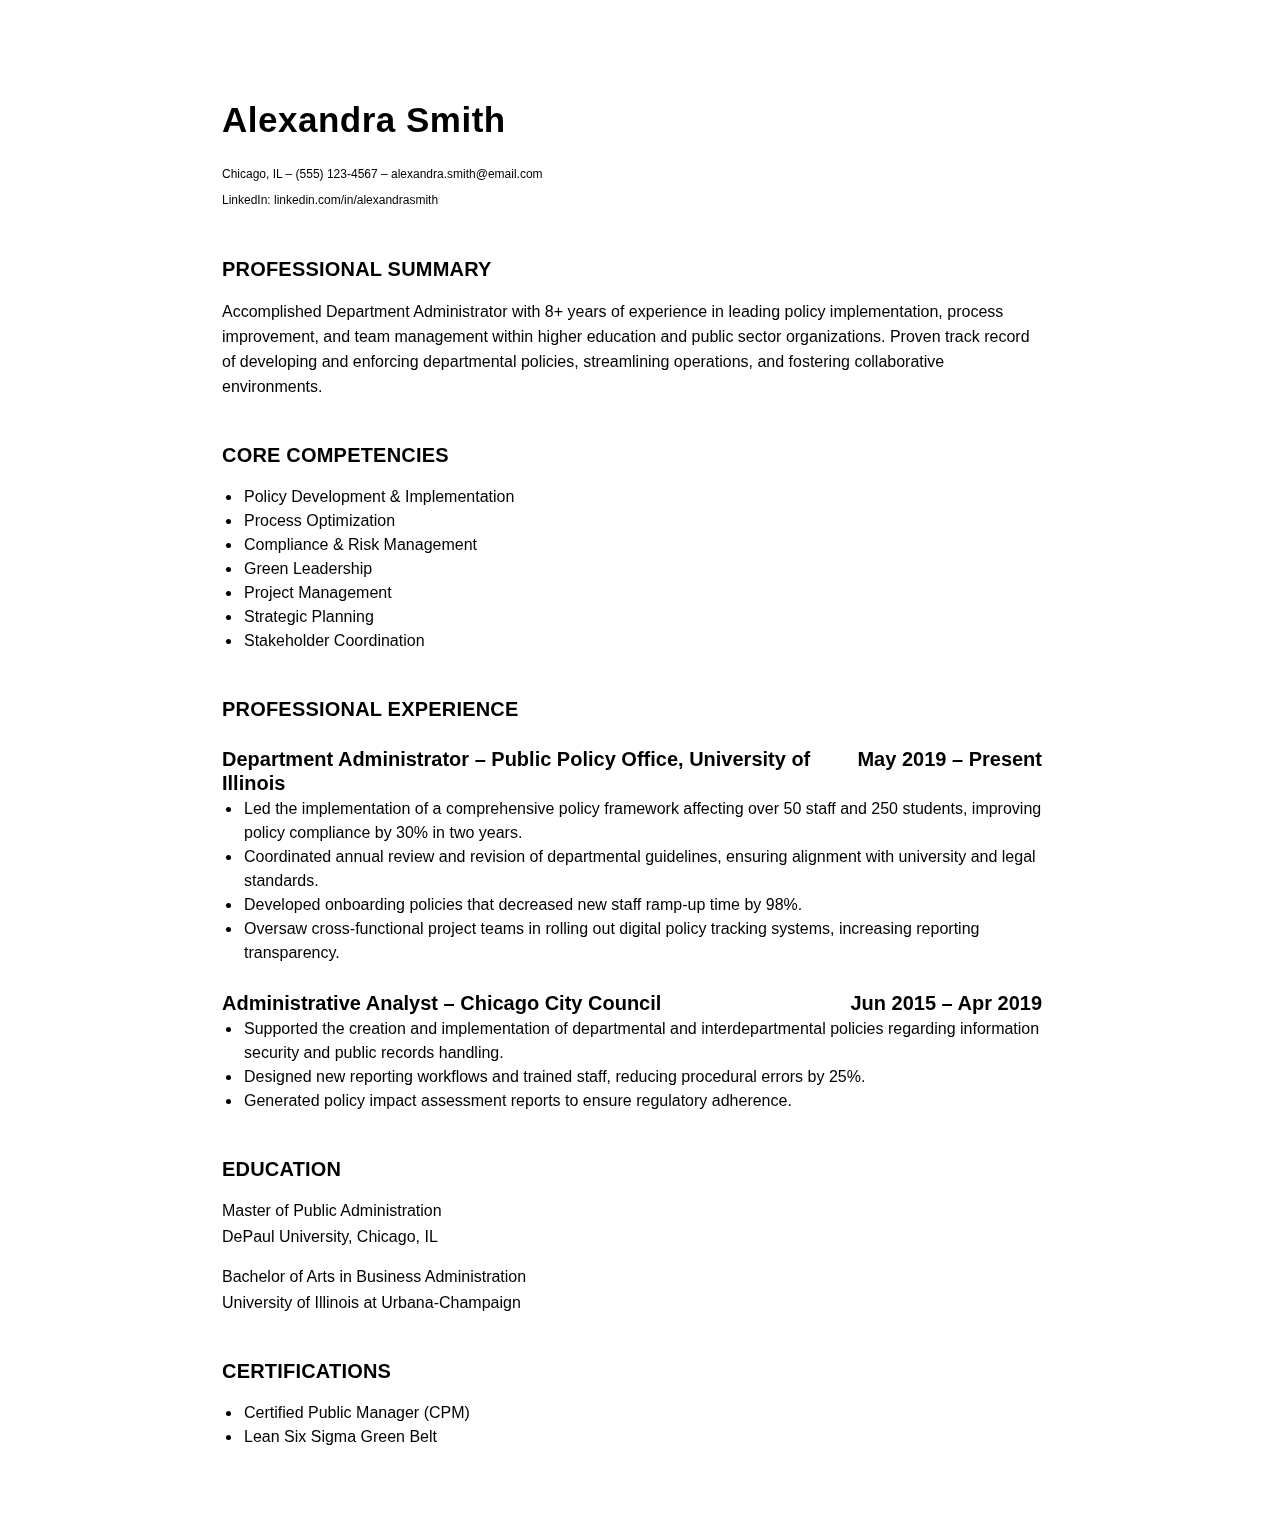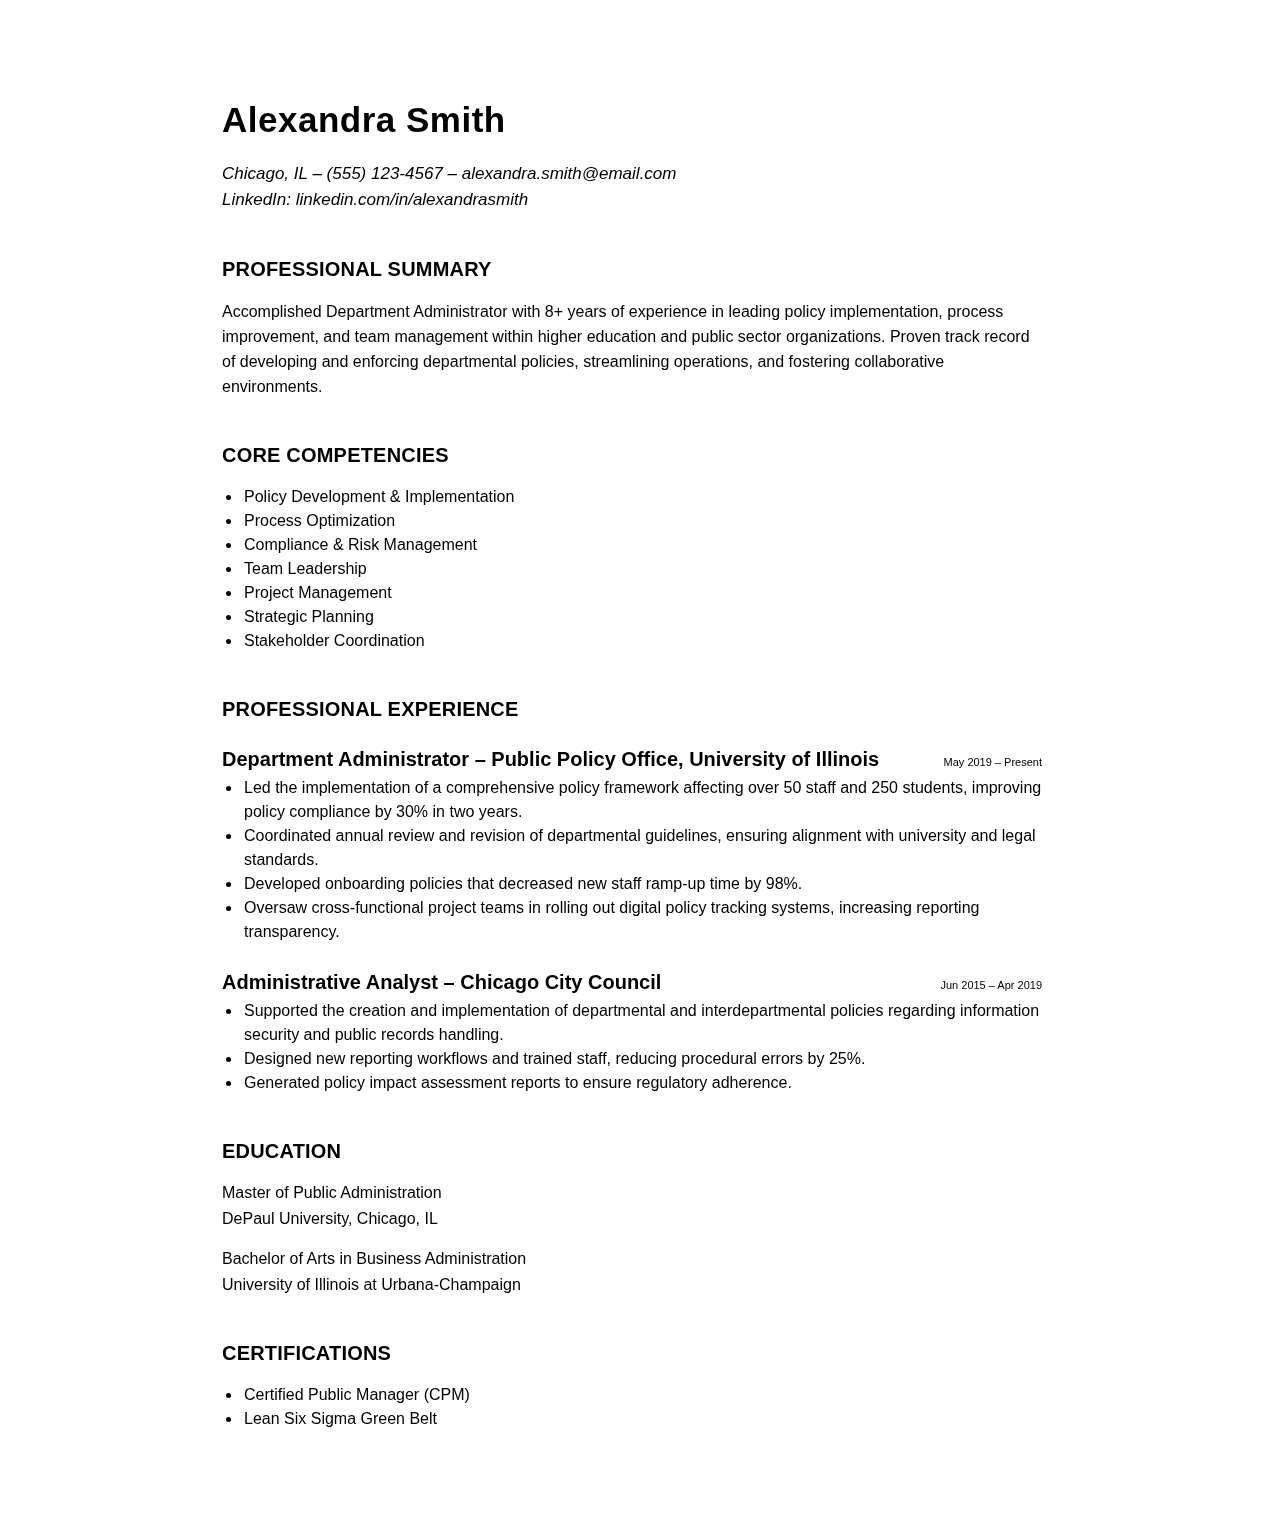--- a/index.html
+++ b/index.html
@@ -22,23 +22,22 @@
   }
   .resume-name {
     font-size: 35px;
     line-height: 42px;
     font-weight: 700;
     margin: 0 0 20px 0;
     letter-spacing: 0.5px;
   }
   .contact p {
     margin: 0;
-    font-size: 17px;
+    font-size: 12px;
     line-height: 26px;
-    font-style: italic;
   }
   h2.section-heading {
     font-size: 20px;
     line-height: 24px;
     font-weight: 700;
     margin: 44px 0 18px 0;
     letter-spacing: 0.2px;
   }
   p.body-text {
     margin: 0;
@@ -59,23 +58,24 @@
     display: flex;
     justify-content: space-between;
     align-items: baseline;
   }
   .job-title {
     font-weight: 700;
     font-size: 20px;
     line-height: 24px;
   }
   .job-dates {
-    font-size: 11px;
+    font-size: 20px;
     line-height: 24px;
     white-space: nowrap;
+    font-weight: bold;
   }
   .job ul.bullet-list { margin-top: 2px; }
   .degree-block { margin-top: 16px; }
   .degree-block:first-of-type { margin-top: 0; }
   .degree-title {
     font-weight: 400;
     font-size: 16px;
     line-height: 24px;
     margin: 0 0 2px 0;
   }
@@ -101,21 +101,21 @@
     <h2 class="section-heading">PROFESSIONAL SUMMARY</h2>
     <p class="body-text">Accomplished Department Administrator with 8+ years of experience in leading policy implementation, process improvement, and team management within higher education and public sector organizations. Proven track record of developing and enforcing departmental policies, streamlining operations, and fostering collaborative environments.</p>
   </section>
 
   <section>
     <h2 class="section-heading">CORE COMPETENCIES</h2>
     <ul class="bullet-list">
       <li>Policy Development &amp; Implementation</li>
       <li>Process Optimization</li>
       <li>Compliance &amp; Risk Management</li>
-      <li>Team Leadership</li>
+      <li>Green Leadership</li>
       <li>Project Management</li>
       <li>Strategic Planning</li>
       <li>Stakeholder Coordination</li>
     </ul>
   </section>
 
   <section>
     <h2 class="section-heading">PROFESSIONAL EXPERIENCE</h2>
 
     <div class="job">

